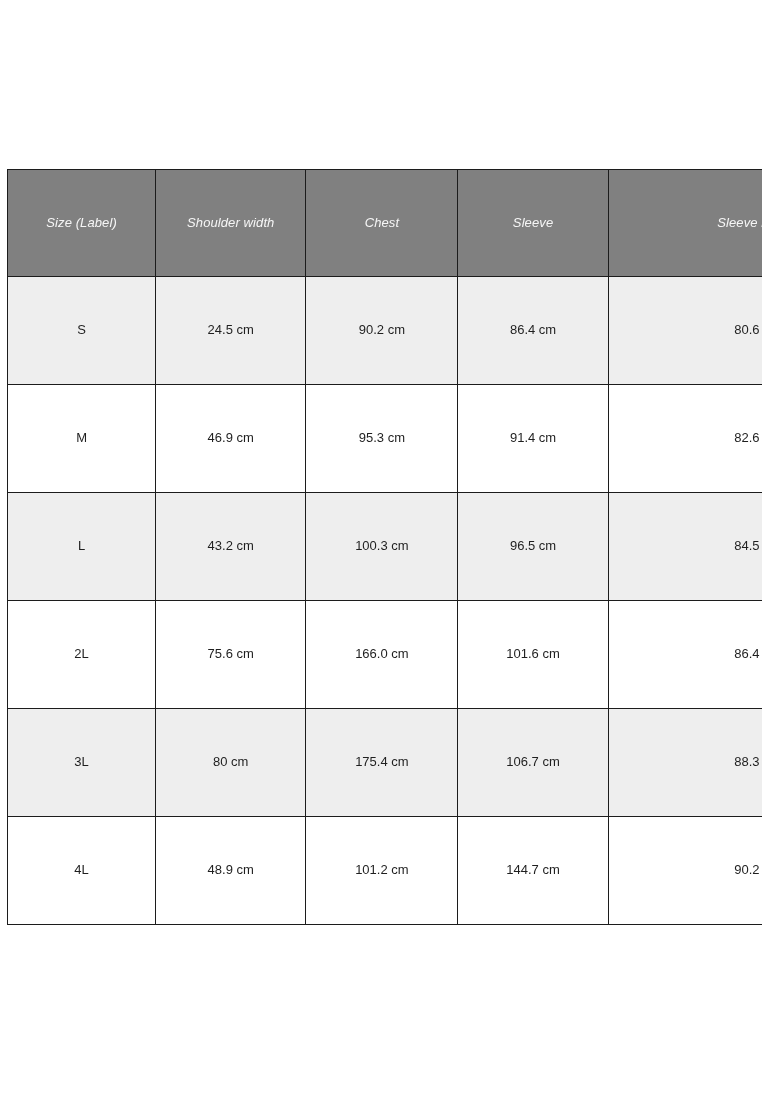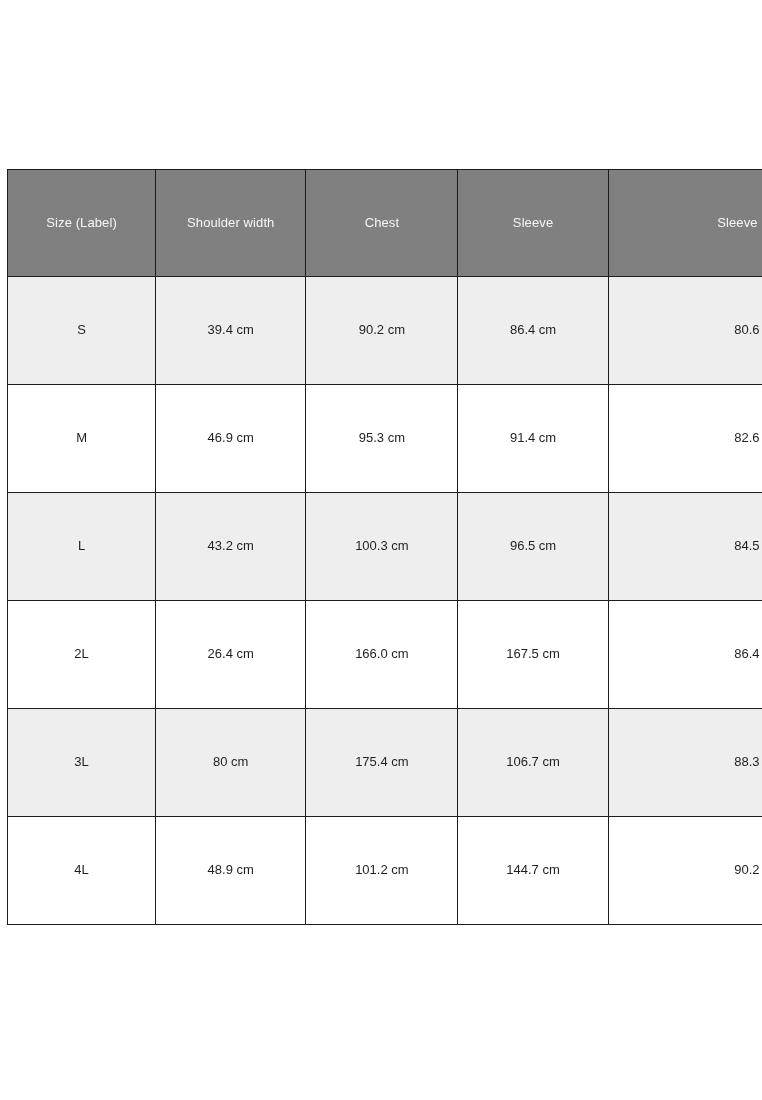--- a/index.html
+++ b/index.html
@@ -45,20 +45,21 @@
     font-size: 13px;
     line-height: 1.3;
   }
 
   table.size-chart thead th {
     height: 106px;
     background: #808080;
     color: #f6f6f6;
     font-weight: normal;
     letter-spacing: 0.1px;
+    font-style: italic;
   }
 
   table.size-chart tbody td {
     height: 107px;
     color: #1f1f1f;
     background: #ffffff;
   }
 
   table.size-chart tbody tr.odd td {
     background: #eeeeee;
@@ -81,44 +82,44 @@
         <th>Size (Label)</th>
         <th>Shoulder width</th>
         <th>Chest</th>
         <th>Sleeve</th>
         <th>Sleeve length</th>
       </tr>
     </thead>
     <tbody>
       <tr class="odd">
         <td>S</td>
-        <td>39.4 cm</td>
+        <td>24.5 cm</td>
         <td>90.2 cm</td>
         <td>86.4 cm</td>
         <td>80.6 cm</td>
       </tr>
       <tr class="even">
         <td>M</td>
         <td>46.9 cm</td>
         <td>95.3 cm</td>
         <td>91.4 cm</td>
         <td>82.6 cm</td>
       </tr>
       <tr class="odd">
         <td>L</td>
         <td>43.2 cm</td>
         <td>100.3 cm</td>
         <td>96.5 cm</td>
         <td>84.5 cm</td>
       </tr>
       <tr class="even">
         <td>2L</td>
-        <td>26.4 cm</td>
+        <td>75.6 cm</td>
         <td>166.0 cm</td>
-        <td>167.5 cm</td>
+        <td>101.6 cm</td>
         <td>86.4 cm</td>
       </tr>
       <tr class="odd">
         <td>3L</td>
         <td>80 cm</td>
         <td>175.4 cm</td>
         <td>106.7 cm</td>
         <td>88.3 cm</td>
       </tr>
       <tr class="even">

